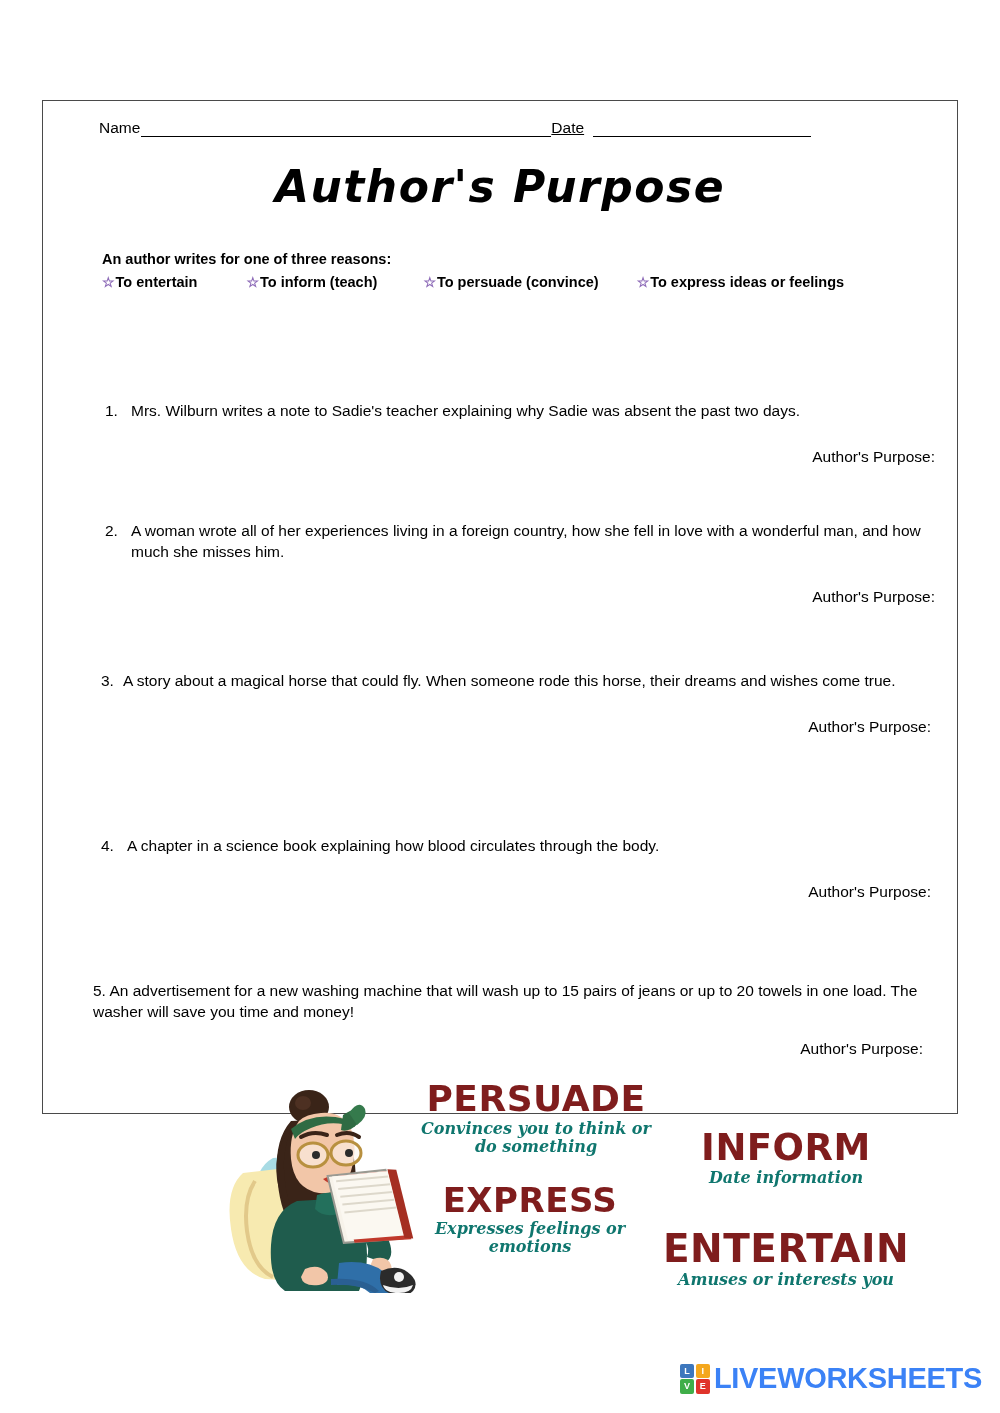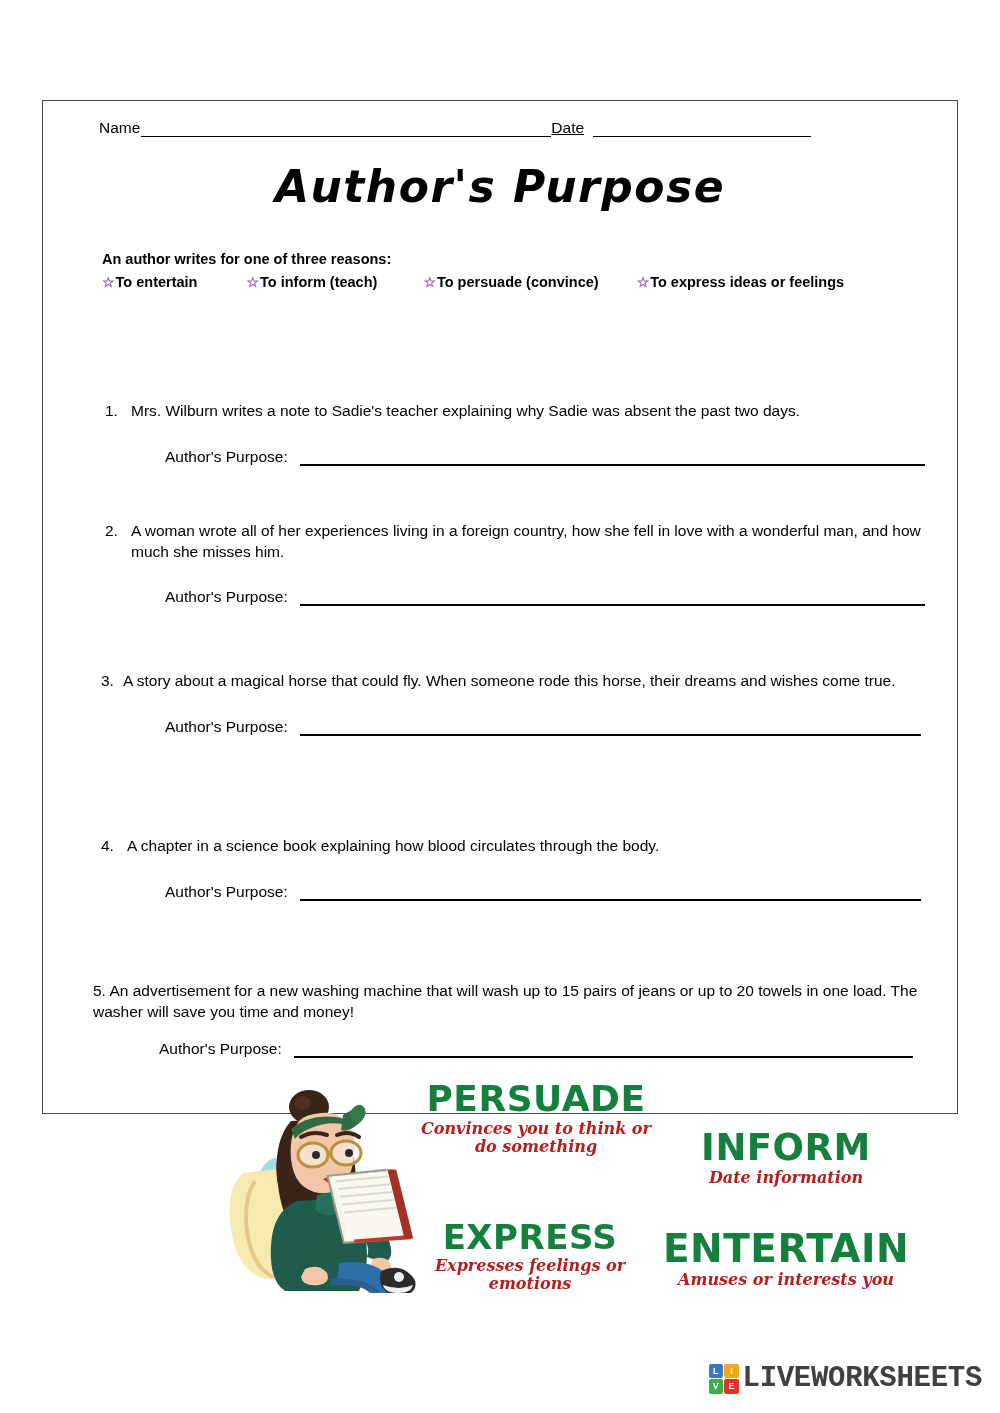--- a/index.html
+++ b/index.html
@@ -121,20 +121,21 @@
     flex: 0 0 auto;
     width: 26px;
   }
   .q-body { flex: 1 1 auto; }
   .answer {
     display: flex;
     align-items: flex-end;
     margin-top: 26px;
     padding-left: 60px;
     font-size: 15.5px;
+    flex-direction: column;
   }
   .answer-label { white-space: nowrap; }
   .answer-rule {
     flex: 1 1 auto;
     border-bottom: 2px solid #000;
     height: 12px;
     margin-left: 12px;
     margin-right: 4px;
   }
 
@@ -164,38 +165,38 @@
     top: 970px;
     width: 740px;
     height: 228px;
   }
 
   
   .pw { position: absolute; text-align: center; }
   .pw-title {
     font-family: "DejaVu Sans", sans-serif;
     font-weight: 700;
-    color: #15803d;
+    color: #7f1d1d;
     letter-spacing: 0.5px;
     line-height: 1;
   }
   .pw-sub {
     font-family: "DejaVu Serif", serif;
     font-style: italic;
     font-weight: 700;
-    color: #b91c1c;
+    color: #0f766e;
     line-height: 1.12;
     margin-top: 3px;
   }
   #pw-persuade { left: 220px; top: 10px; width: 250px; }
   #pw-persuade .pw-title { font-size: 36px; }
   #pw-persuade .pw-sub { font-size: 16px; }
 
   #pw-express { left: 224px; top: 112px; width: 230px; }
-  #pw-express .pw-title { font-size: 34px; margin-top: 37px; }
+  #pw-express .pw-title { font-size: 34px; }
   #pw-express .pw-sub { font-size: 16px; }
 
   #pw-inform { left: 475px; top: 58px; width: 240px; }
   #pw-inform .pw-title { font-size: 37px; }
   #pw-inform .pw-sub { font-size: 16px; }
 
   #pw-entertain { left: 460px; top: 158px; width: 270px; }
   #pw-entertain .pw-title { font-size: 39px; }
   #pw-entertain .pw-sub { font-size: 16px; }
 
@@ -228,23 +229,23 @@
     border-radius: 2px;
     font-family: "Liberation Sans", sans-serif;
   }
   .lt-l { background: #3d77bd; }
   .lt-i { background: #f4a71d; }
   .lt-v { background: #3fae49; }
   .lt-e { background: #e0342b; }
   .logo-word {
     font-size: 29px;
     font-weight: 700;
-    color: #404040;
+    color: #3b82f6;
     letter-spacing: -0.3px;
-    font-family: Liberation Mono, monospace;
+    font-family: Liberation Sans, sans-serif;
   }
 </style>
 </head>
 <body>
 
 <div class="sheet">
 
   <div class="namerow">
     <span class="name-label">Name</span>
     <span class="rule rule-name"></span>

